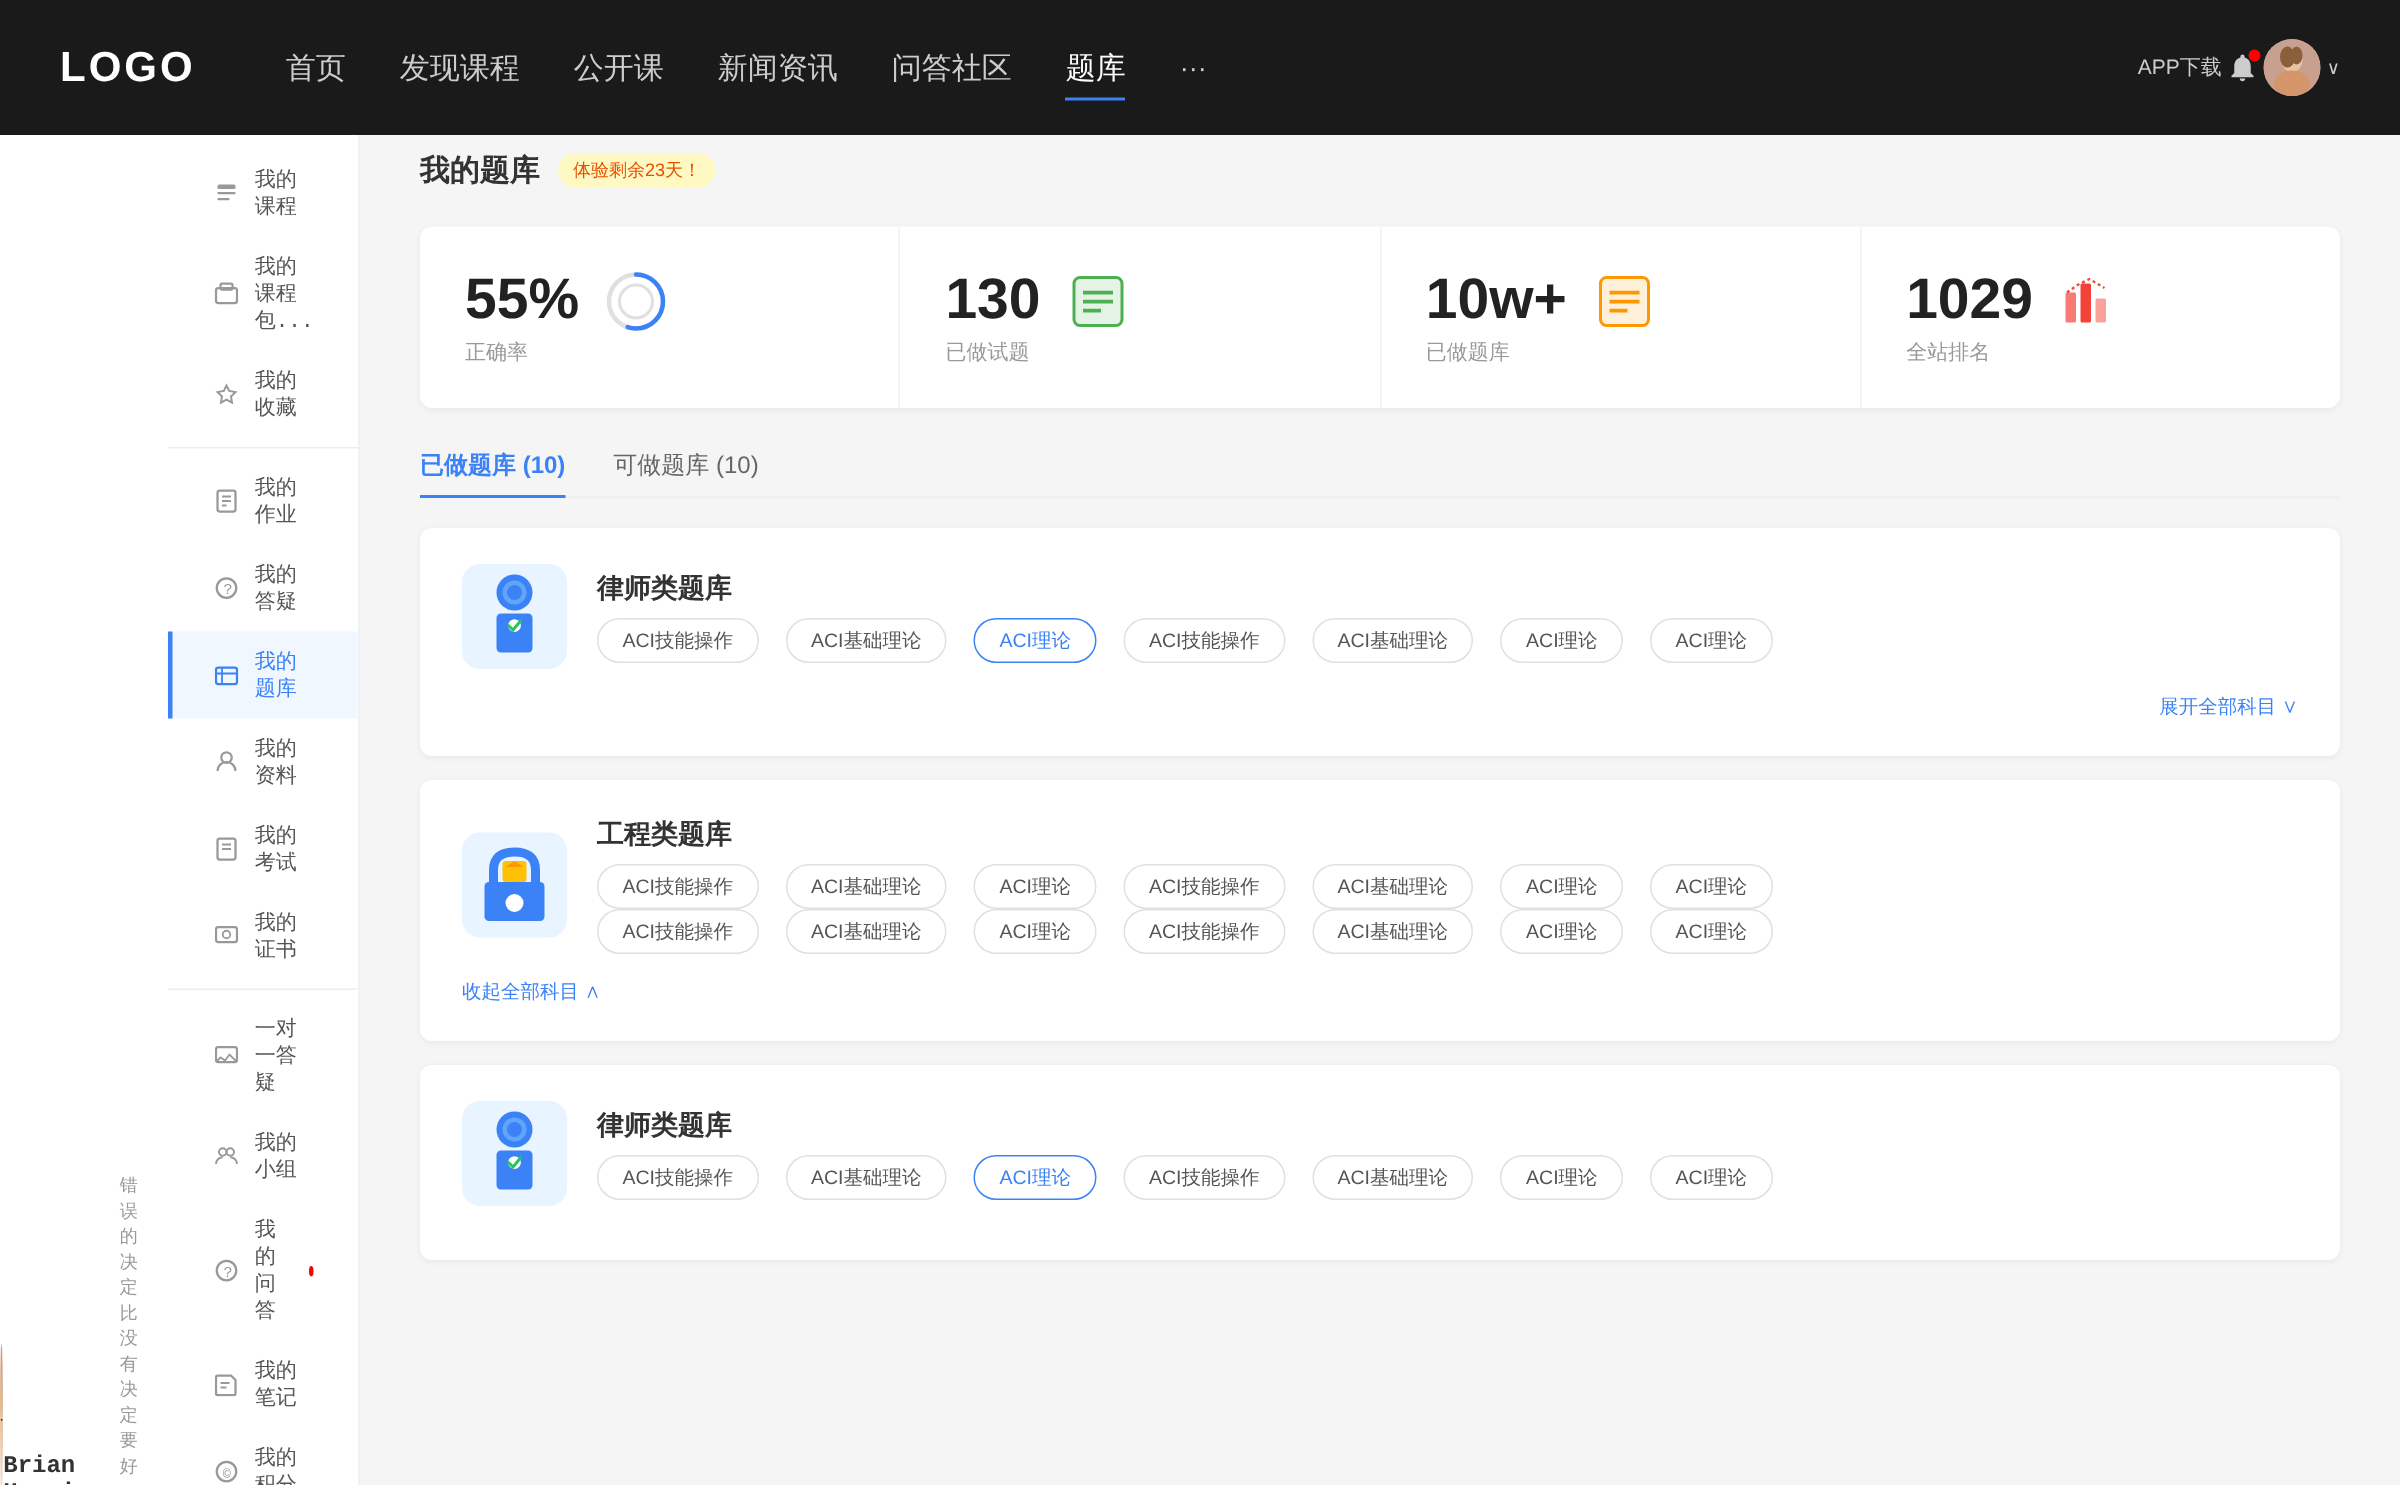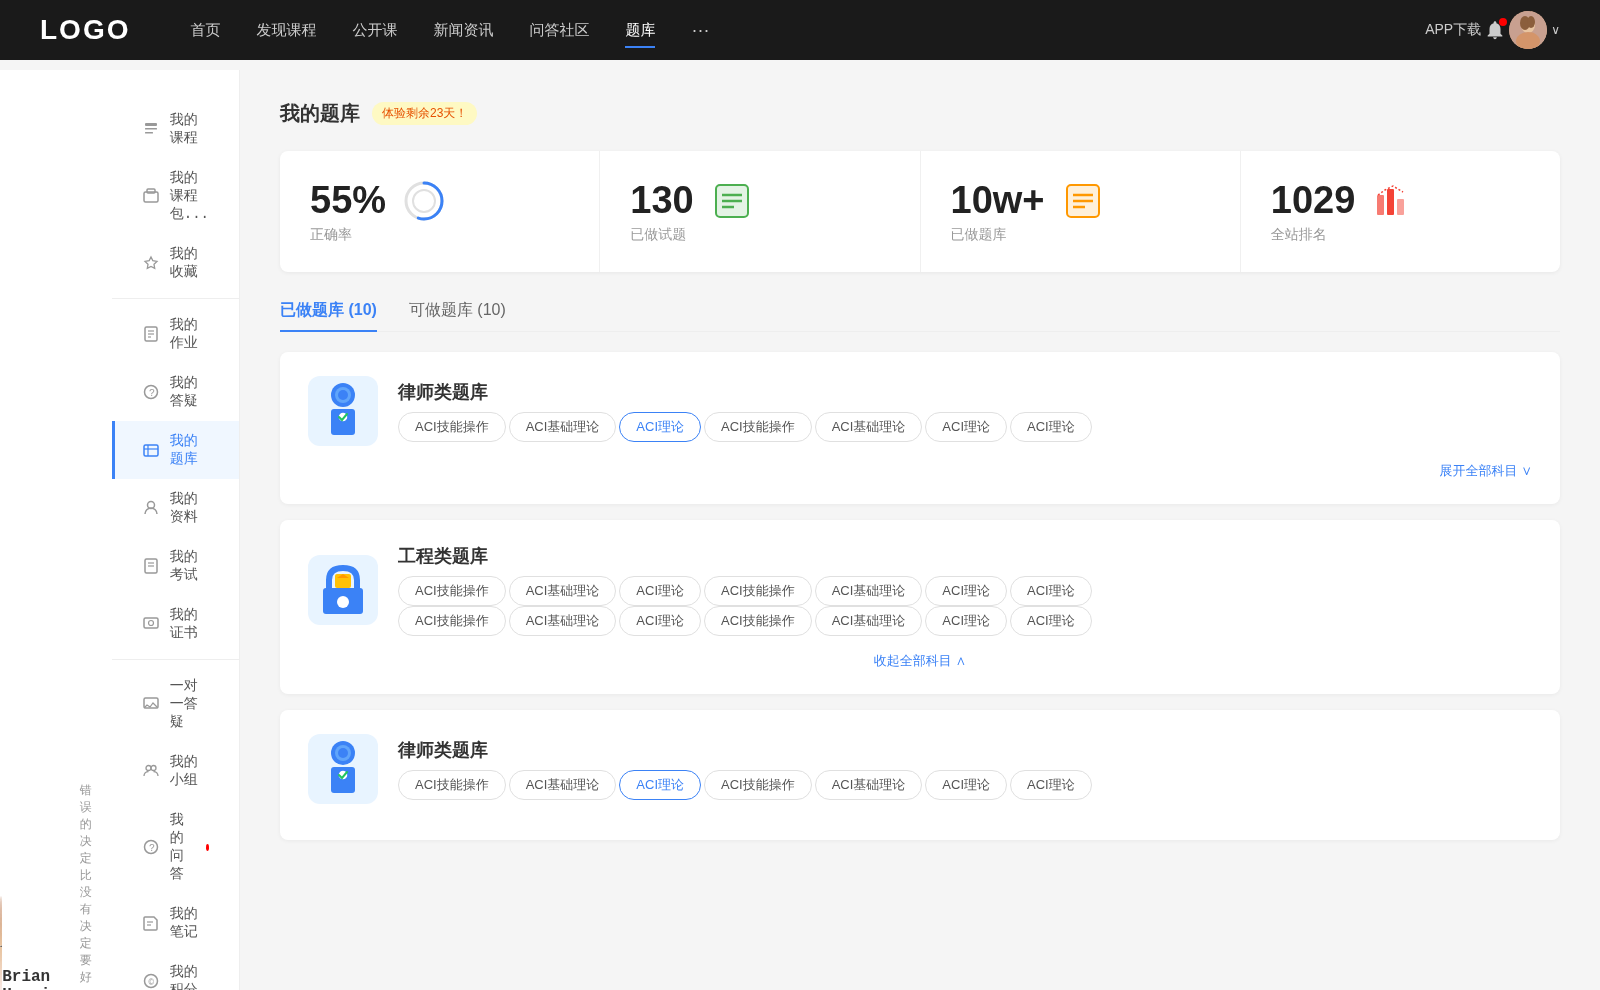--- a/index.html
+++ b/index.html
@@ -1,21 +1,21 @@
 <!DOCTYPE html>
 <html><head>
   <meta charset="utf-8">
   <style>
     * { box-sizing: border-box; margin: 0; padding: 0; }
     body { font-family: 'PingFang SC', 'Microsoft YaHei', sans-serif; background: #f5f5f5; color: #333; }
 
     
     .navbar {
       background: #1a1a1a;
-      height: 60px;
+      height: 90px;
       display: flex;
       align-items: center;
       padding: 0 40px;
       position: fixed;
       top: 0; left: 0; right: 0;
       z-index: 100;
     }
     .navbar-logo {
       color: white;
       font-size: 28px;
@@ -24,21 +24,21 @@
       letter-spacing: 2px;
     }
     .navbar-nav {
       display: flex;
       align-items: center;
       gap: 36px;
       flex: 1;
     }
     .nav-item {
       color: #ccc;
-      font-size: 15px;
+      font-size: 20px;
       cursor: pointer;
       padding: 4px 0;
       position: relative;
     }
     .nav-item.active {
       color: white;
     }
     .nav-item.active::after {
       content: '';
       position: absolute;
@@ -278,21 +278,21 @@
       flex-shrink: 0;
     }
     .bank-title {
       font-size: 18px;
       font-weight: 600;
       color: #333;
     }
     .bank-tags {
       display: flex;
       flex-wrap: wrap;
-      gap: 3px;
+      gap: 18px;
       margin-top: 8px;
     }
     .bank-tag {
       padding: 5px 16px;
       border-radius: 20px;
       border: 1px solid #e0e0e0;
       font-size: 13px;
       color: #555;
       cursor: pointer;
       background: white;
@@ -303,21 +303,21 @@
       background: white;
     }
     .bank-expand {
       text-align: right;
       font-size: 13px;
       color: #3b82f6;
       margin-top: 10px;
       cursor: pointer;
     }
     .bank-collapse {
-      text-align: center;
+      text-align: left;
       font-size: 13px;
       color: #3b82f6;
       margin-top: 10px;
       cursor: pointer;
     }
   </style>
 </head>
 <body>
 
 <nav class="navbar">

